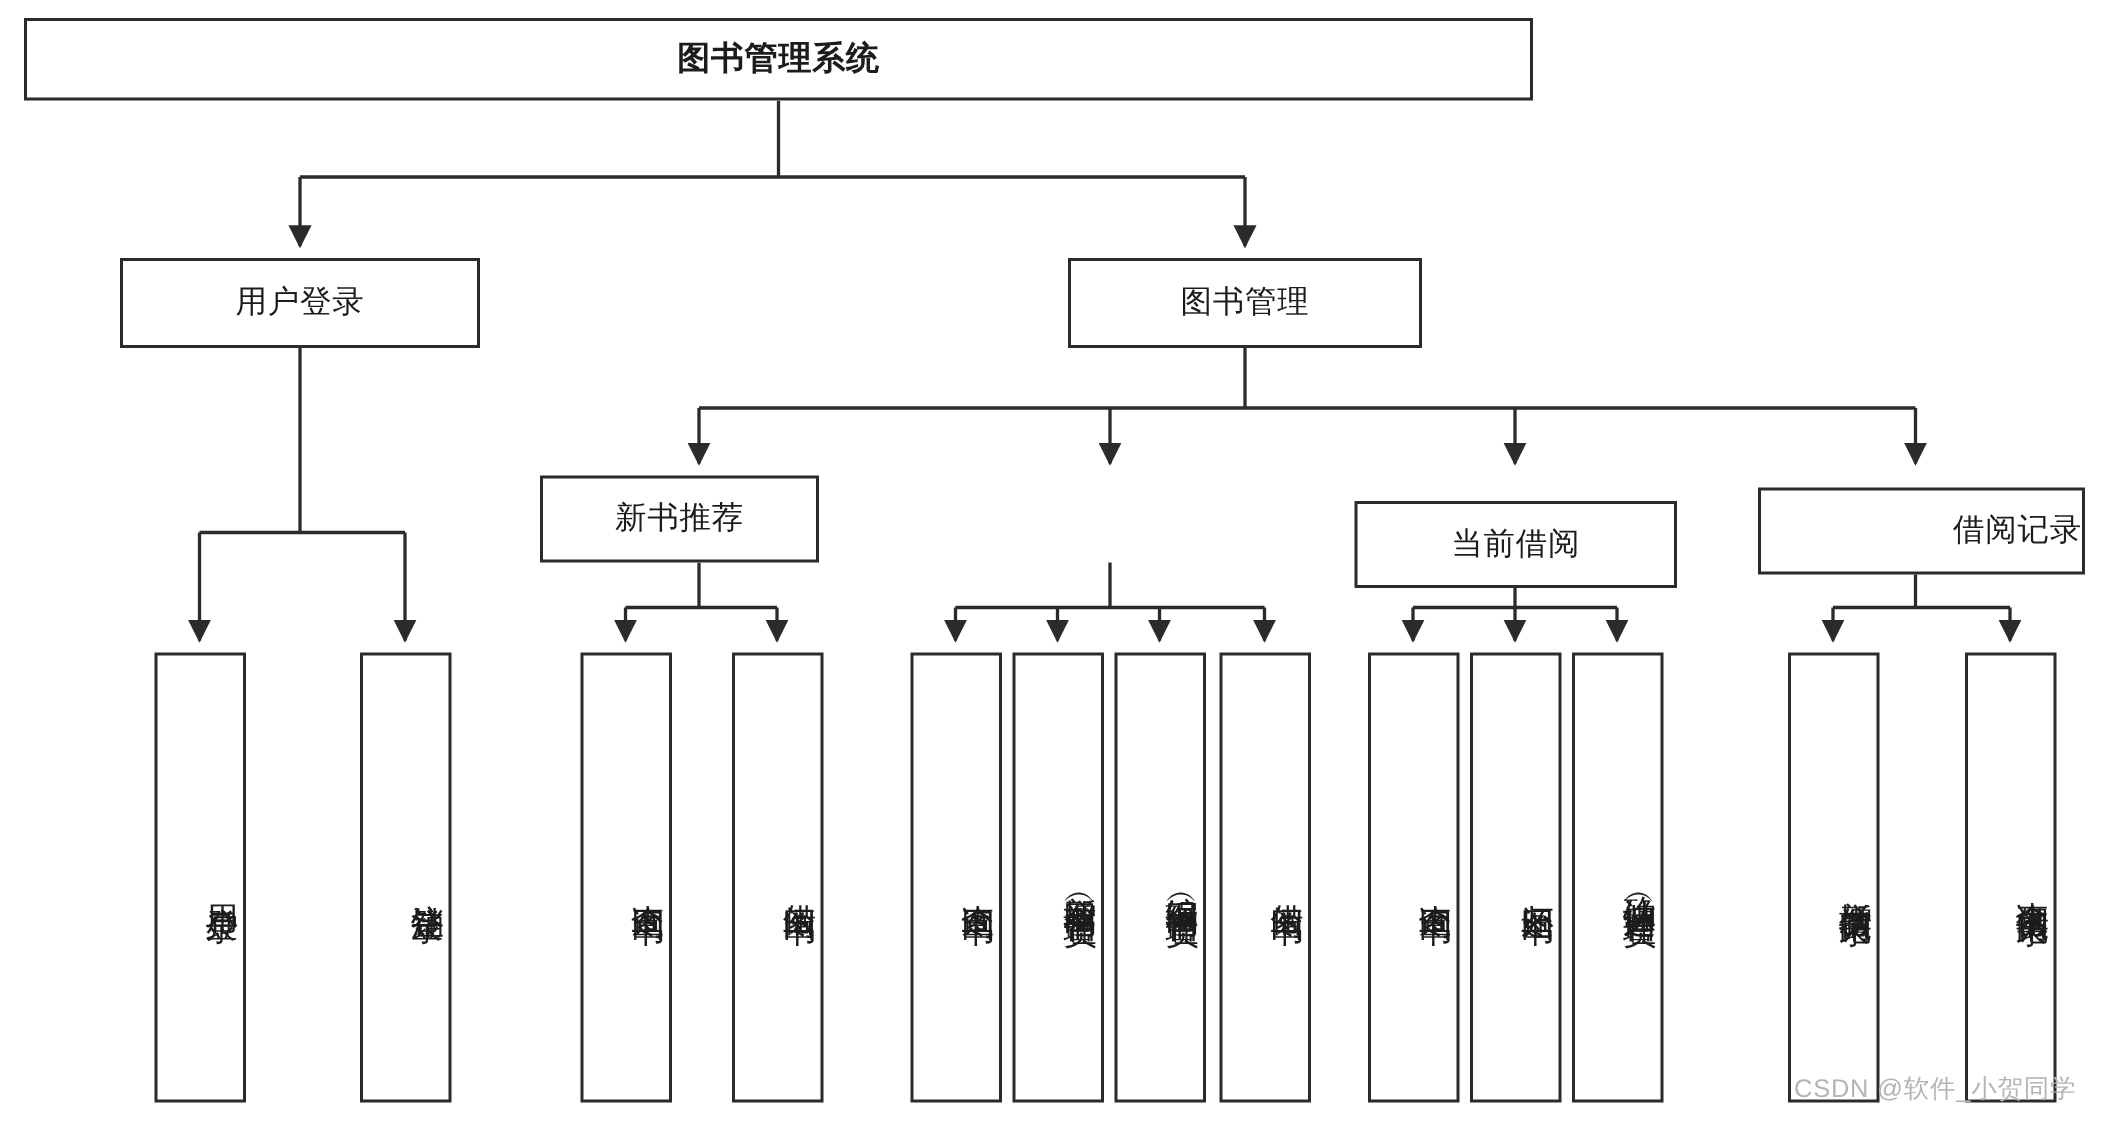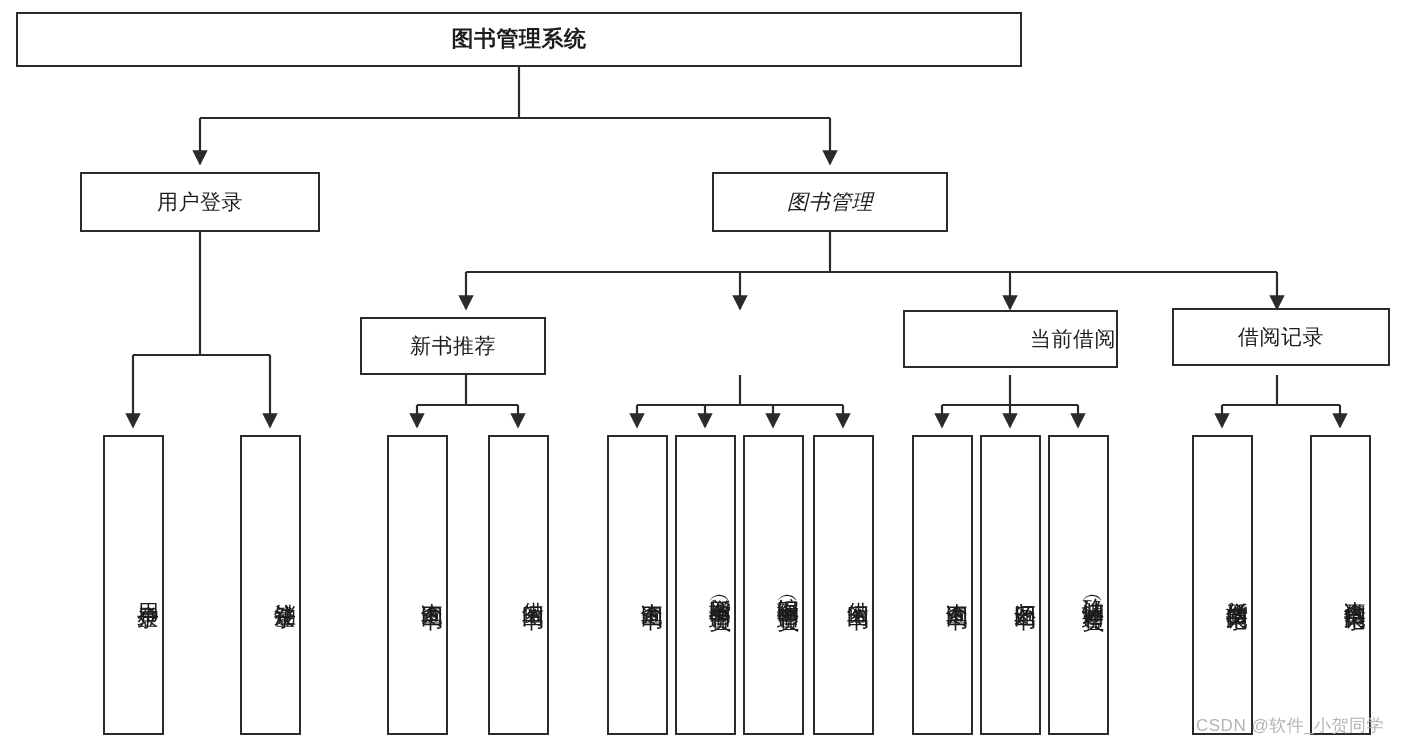--- a/index.html
+++ b/index.html
@@ -127,31 +127,31 @@
     </g>
   </svg>
 
   <div class="node horiz root" style="left:16px; top:12px; width:1006px; height:55px;font-weight:bold;">
     <span>图书管理系统</span>
   </div>
 
   <div class="node horiz" style="left:80px; top:172px; width:240px; height:60px;">
     <span>用户登录</span>
   </div>
-  <div class="node horiz" style="left:712px; top:172px; width:236px; height:60px;font-style:italic;">
+  <div class="node horiz" style="left:712px; top:172px; width:236px; height:60px;">
     <span>图书管理</span>
   </div>
 
   <div class="node horiz" style="left:360px; top:317px; width:186px; height:58px;">
     <span>新书推荐</span>
   </div>
-  <div class="node horiz" style="left:903px; top:310px; width:215px; height:58px;justify-content:flex-end;">
+  <div class="node horiz" style="left:903px; top:334px; width:215px; height:58px;">
     <span>当前借阅</span>
   </div>
-  <div class="node horiz" style="left:1172px; top:308px; width:218px; height:58px;">
+  <div class="node horiz" style="left:1172px; top:325px; width:218px; height:58px;justify-content:flex-end;">
     <span>借阅记录</span>
   </div>
 
   <div class="node vert" style="left:103px; top:435px; width:61px; height:300px;">
     <span class="vlabel">用户登录</span>
   </div>
   <div class="node vert" style="left:240px; top:435px; width:61px; height:300px;">
     <span class="vlabel">注销登录</span>
   </div>
 

